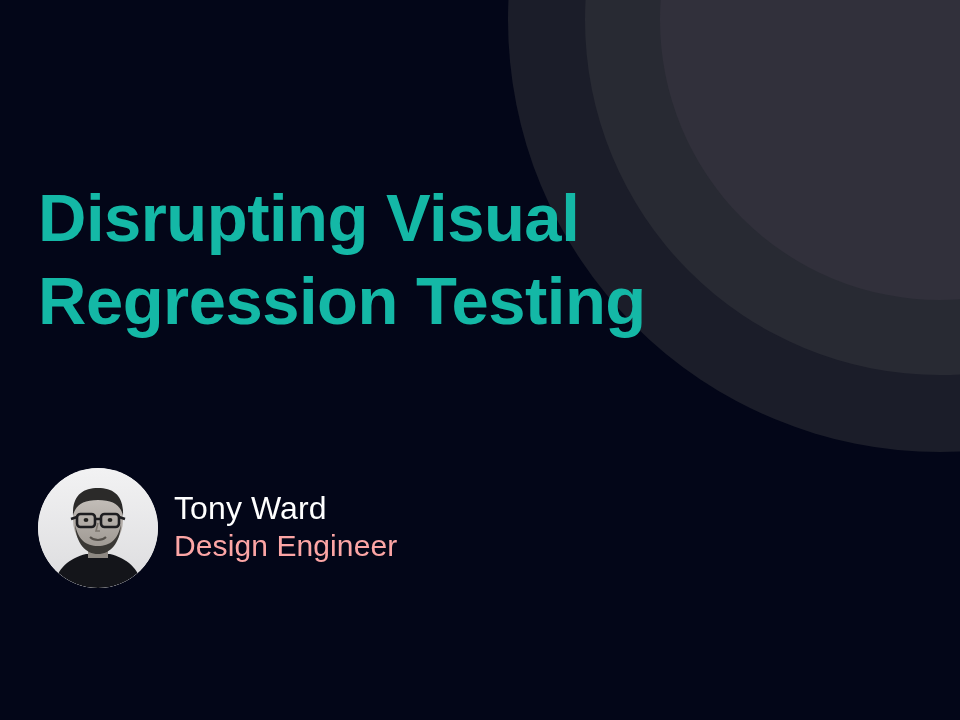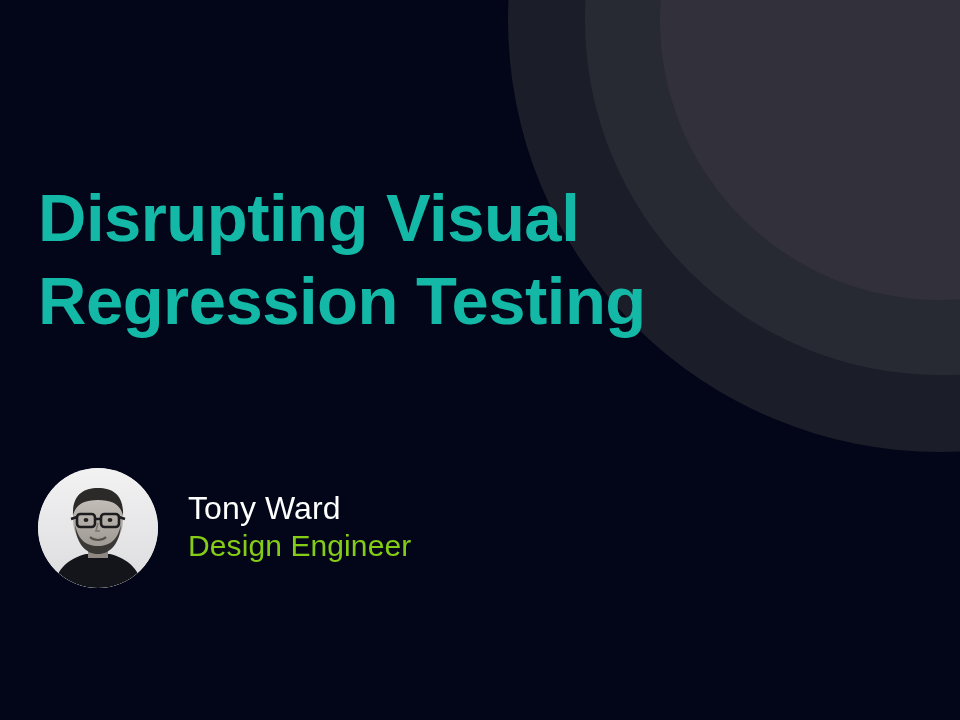--- a/index.html
+++ b/index.html
@@ -77,21 +77,21 @@
     white-space: pre-line;
   }
 
   
   .presenter {
     position: absolute;
     left: 38px;
     top: 468px;
     display: flex;
     align-items: center;
-    gap: 30px;
+    gap: 16px;
   }
 
   .avatar {
     width: 120px;
     height: 120px;
     border-radius: 50%;
     overflow: hidden;
     flex: 0 0 auto;
     background: #e9e9ea;
     position: relative;
@@ -112,21 +112,21 @@
 
   .presenter-name {
     color: #ffffff;
     font-size: 32px;
     font-weight: 400;
     line-height: 1.22;
     letter-spacing: 0.1px;
   }
 
   .presenter-role {
-    color: #84cc16;
+    color: #fca5a5;
     font-size: 30px;
     font-weight: 400;
     line-height: 1.22;
     letter-spacing: 0.1px;
   }
 </style>
 </head>
 <body>
 
 <div id="slide">

